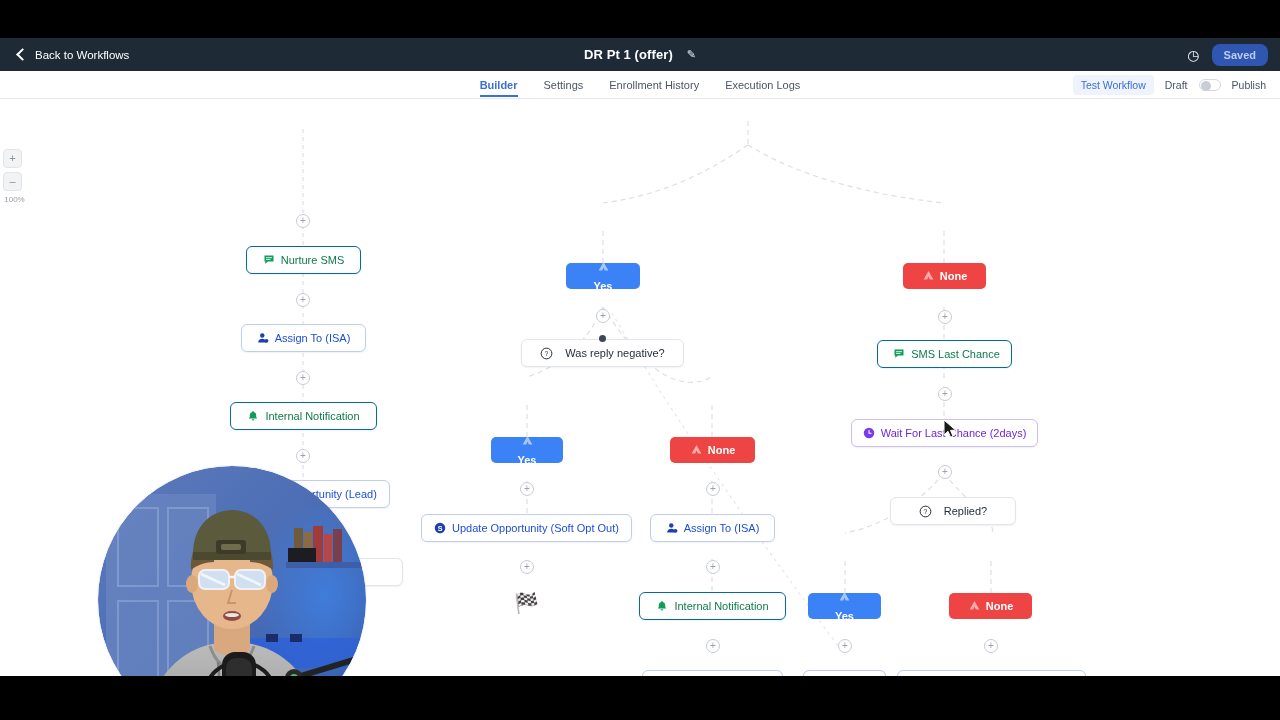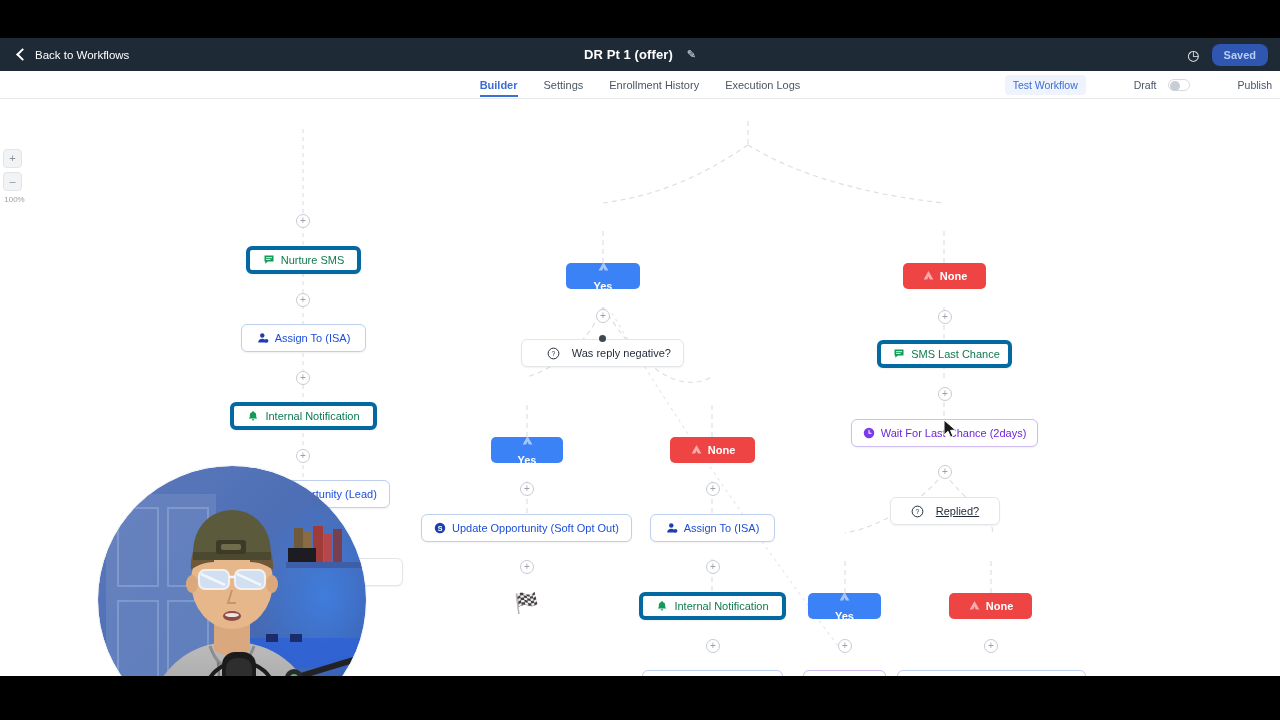--- a/index.html
+++ b/index.html
@@ -54,27 +54,27 @@
     background:#fff; border-bottom:1px solid #e6e8ec;
   }
   .tabs { position:absolute; left:0; right:0; top:0; height:28px;
     display:flex; align-items:center; justify-content:center; gap:26px; }
   .tab { font-size:11px; color:#4b5563; cursor:pointer; padding-bottom:6px; position:relative; top:3px;}
   .tab.active { color:#3b6fd4; font-weight:600; }
   .tab.active:after {
     content:''; position:absolute; left:0; right:0; bottom:0; height:2px; background:#3b6fd4;
   }
   .tabbar-right {
-    position:absolute; right:8px; top:0; height:28px; display:flex; align-items:center; gap:11px;
+    position:absolute; right:14px; top:0; height:28px; display:flex; align-items:center; gap:11px;
   }
   .test-wf {
     font-size:10.5px; color:#3b6fd4; background:#eef3fd; padding:4px 8px;
     border-radius:4px; cursor:pointer; font-weight:500;
   }
-  .draft-lbl, .publish-lbl { font-size:10.5px; color:#475467;margin-left:37px; }
+  .draft-lbl, .publish-lbl { font-size:10.5px; color:#475467; }
   .toggle {
     width:22px; height:12px; border-radius:7px; background:#fff;
     border:1px solid #d6dae0; position:relative; cursor:pointer;
   }
   .toggle .knob {
     position:absolute; left:1px; top:1px; width:10px; height:10px; border-radius:50%;
     background:#c9ced6;
   }
 
   
@@ -94,21 +94,21 @@
   .zlabel { font-size:8px; color:#9aa0a8; text-align:center; width:23px; }
 
   
   .node {
     position:absolute; background:#fff; border-radius:6px;
     display:flex; align-items:center; justify-content:center; gap:6px;
     font-size:11px; white-space:nowrap; padding:0 12px; height:28px;
     box-shadow:0 1px 2px rgba(16,24,40,.06); cursor:pointer;
   }
   .node .ic { font-size:11px; line-height:1; display:flex; align-items:center; }
-  .n-green { border:4px solid #0369a1; color:#0f7a4d; }
+  .n-green { border:1px solid #0369a1; color:#0f7a4d; }
   .n-green .ic { color:#0f9d58; }
   .n-blue  { border:1px solid #bfd0ef; color:#1d4ed8;justify-content:center; }
   .n-blue .ic { color:#1e40af; }
   .n-purple{ border:1px solid #cdbdf0; color:#6d28d9; }
   .n-purple .ic { color:#7c3aed; }
   .n-gray  { border:1px solid #e3e5e9; color:#374151; }
   .n-gray .ic { color:#4b5563; }
   .n-cond  { border:1px solid #e3e5e9; color:#1f2937; gap:12px; }
 
   .badge {
@@ -271,21 +271,21 @@
           </div>
           <div class="node n-gray" style="left: 236px; top: 459px; width: 167px;">
             <span class="ic">
               <svg width="12" height="12" viewBox="0 0 16 16">
                 <rect x="2" y="3" width="12" height="10" rx="1.6" fill="none" stroke="currentColor" stroke-width="1.3"></rect>
                 <path d="M5 6.5h6M5 9.2h4" stroke="currentColor" stroke-width="1.2"></path>
               </svg>
             </span>
             <span>Manual</span>
           </div>
-          <div class="node n-cond" style="left: 521px; top: 240px; width: 163px; justify-content: flex-end;">
+          <div class="node n-cond" style="left: 521px; top: 240px; width: 163px;">
             <span class="ic">
               <svg width="13" height="13" viewBox="0 0 16 16">
                 <circle cx="8" cy="8" r="6.6" fill="none" stroke="currentColor" stroke-width="1.2"></circle>
                 <text x="8" y="11.4" font-size="8.5" font-family="Liberation Sans, sans-serif" fill="currentColor" text-anchor="middle">?</text>
               </svg>
             </span>
             <span>Was reply negative?</span>
           </div>
           <div class="node n-blue" style="left: 421px; top: 415px; width: 211px;">
             <span class="ic">
@@ -328,21 +328,21 @@
           </div>
           <div class="node n-purple" style="left: 851px; top: 320px; width: 187px;">
             <span class="ic">
               <svg width="12" height="12" viewBox="0 0 16 16">
                 <circle cx="8" cy="8" r="7" fill="currentColor"></circle>
                 <path d="M8 4.3v4h2.8" stroke="#fff" stroke-width="1.4" fill="none" stroke-linecap="round"></path>
               </svg>
             </span>
             <span>Wait For Last Chance (2days)</span>
           </div>
-          <div class="node n-cond" style="left: 890px; top: 398px; width: 110px; text-decoration: underline;">
+          <div class="node n-cond" style="left: 890px; top: 398px; width: 126px;">
             <span class="ic">
               <svg width="13" height="13" viewBox="0 0 16 16">
                 <circle cx="8" cy="8" r="6.6" fill="none" stroke="currentColor" stroke-width="1.2"></circle>
                 <text x="8" y="11.4" font-size="8.5" font-family="Liberation Sans, sans-serif" fill="currentColor" text-anchor="middle">?</text>
               </svg>
             </span>
             <span>Replied?</span>
           </div>
           <div class="node n-purple" style="left: 803px; top: 571px; width: 83px;"></div>
           <div class="node n-blue" style="left: 897px; top: 571px; width: 189px;"></div>

